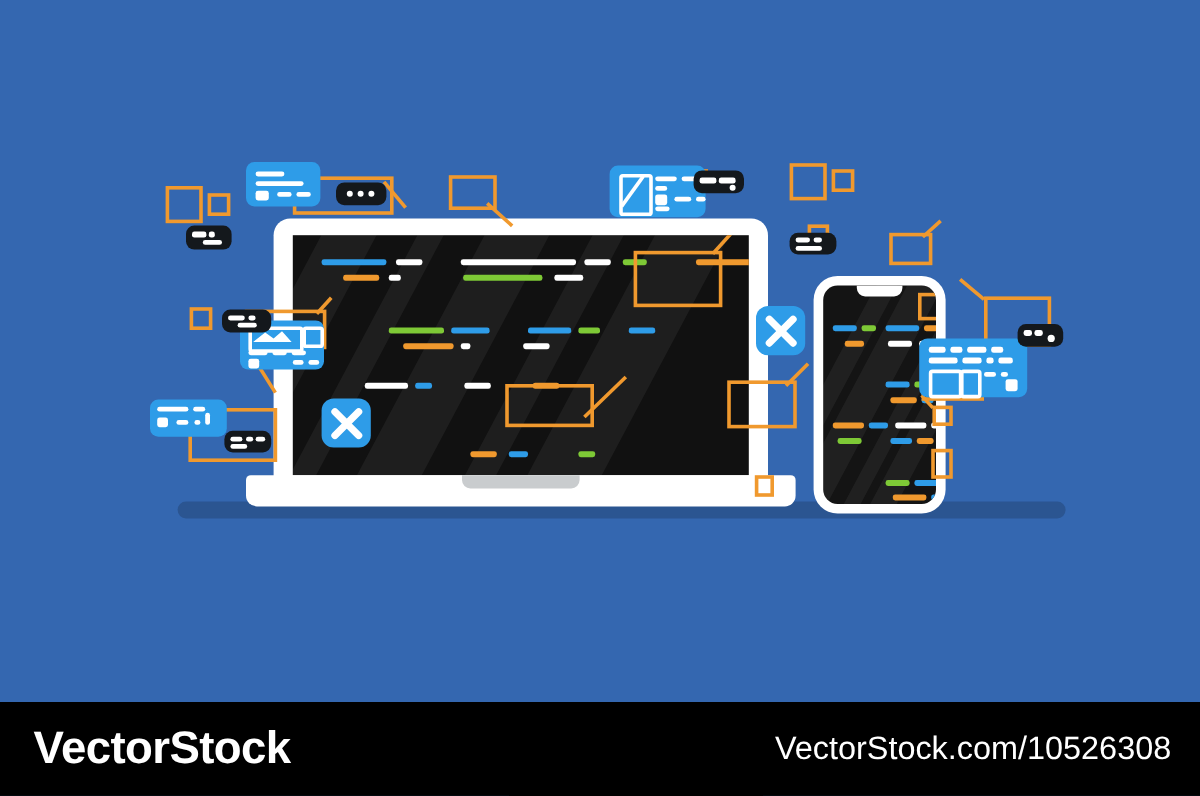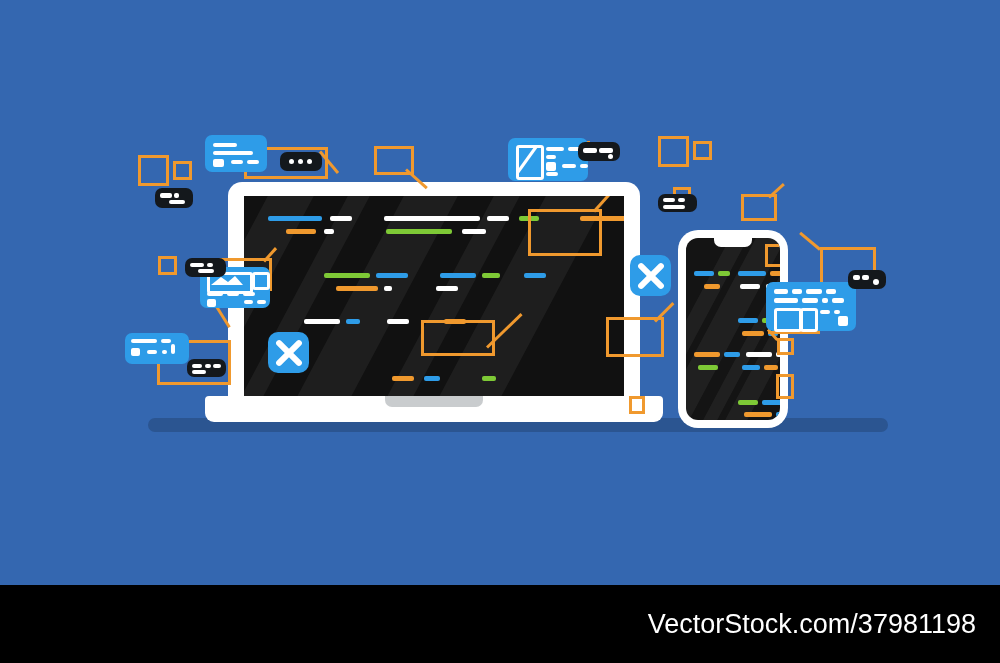--- a/index.html
+++ b/index.html
@@ -427,16 +427,17 @@
     </div>
 
     <div class="xicon" style="left:630px; top:255px; width:41px; height:41px;">
       <span style="width:34px; transform:translate(-50%,-50%) rotate(45deg);"></span>
       <span style="width:34px; transform:translate(-50%,-50%) rotate(-45deg);"></span>
     </div>
 
   </div>
 
   <div class="footer">
-    <div class="footer-url">VectorStock.com/37981198</div>
+    <div class="footer-brand">VectorStock</div>
+    <div class="footer-url">VectorStock.com/10526308</div>
   </div>
 
 </div>
 
 </body></html>

